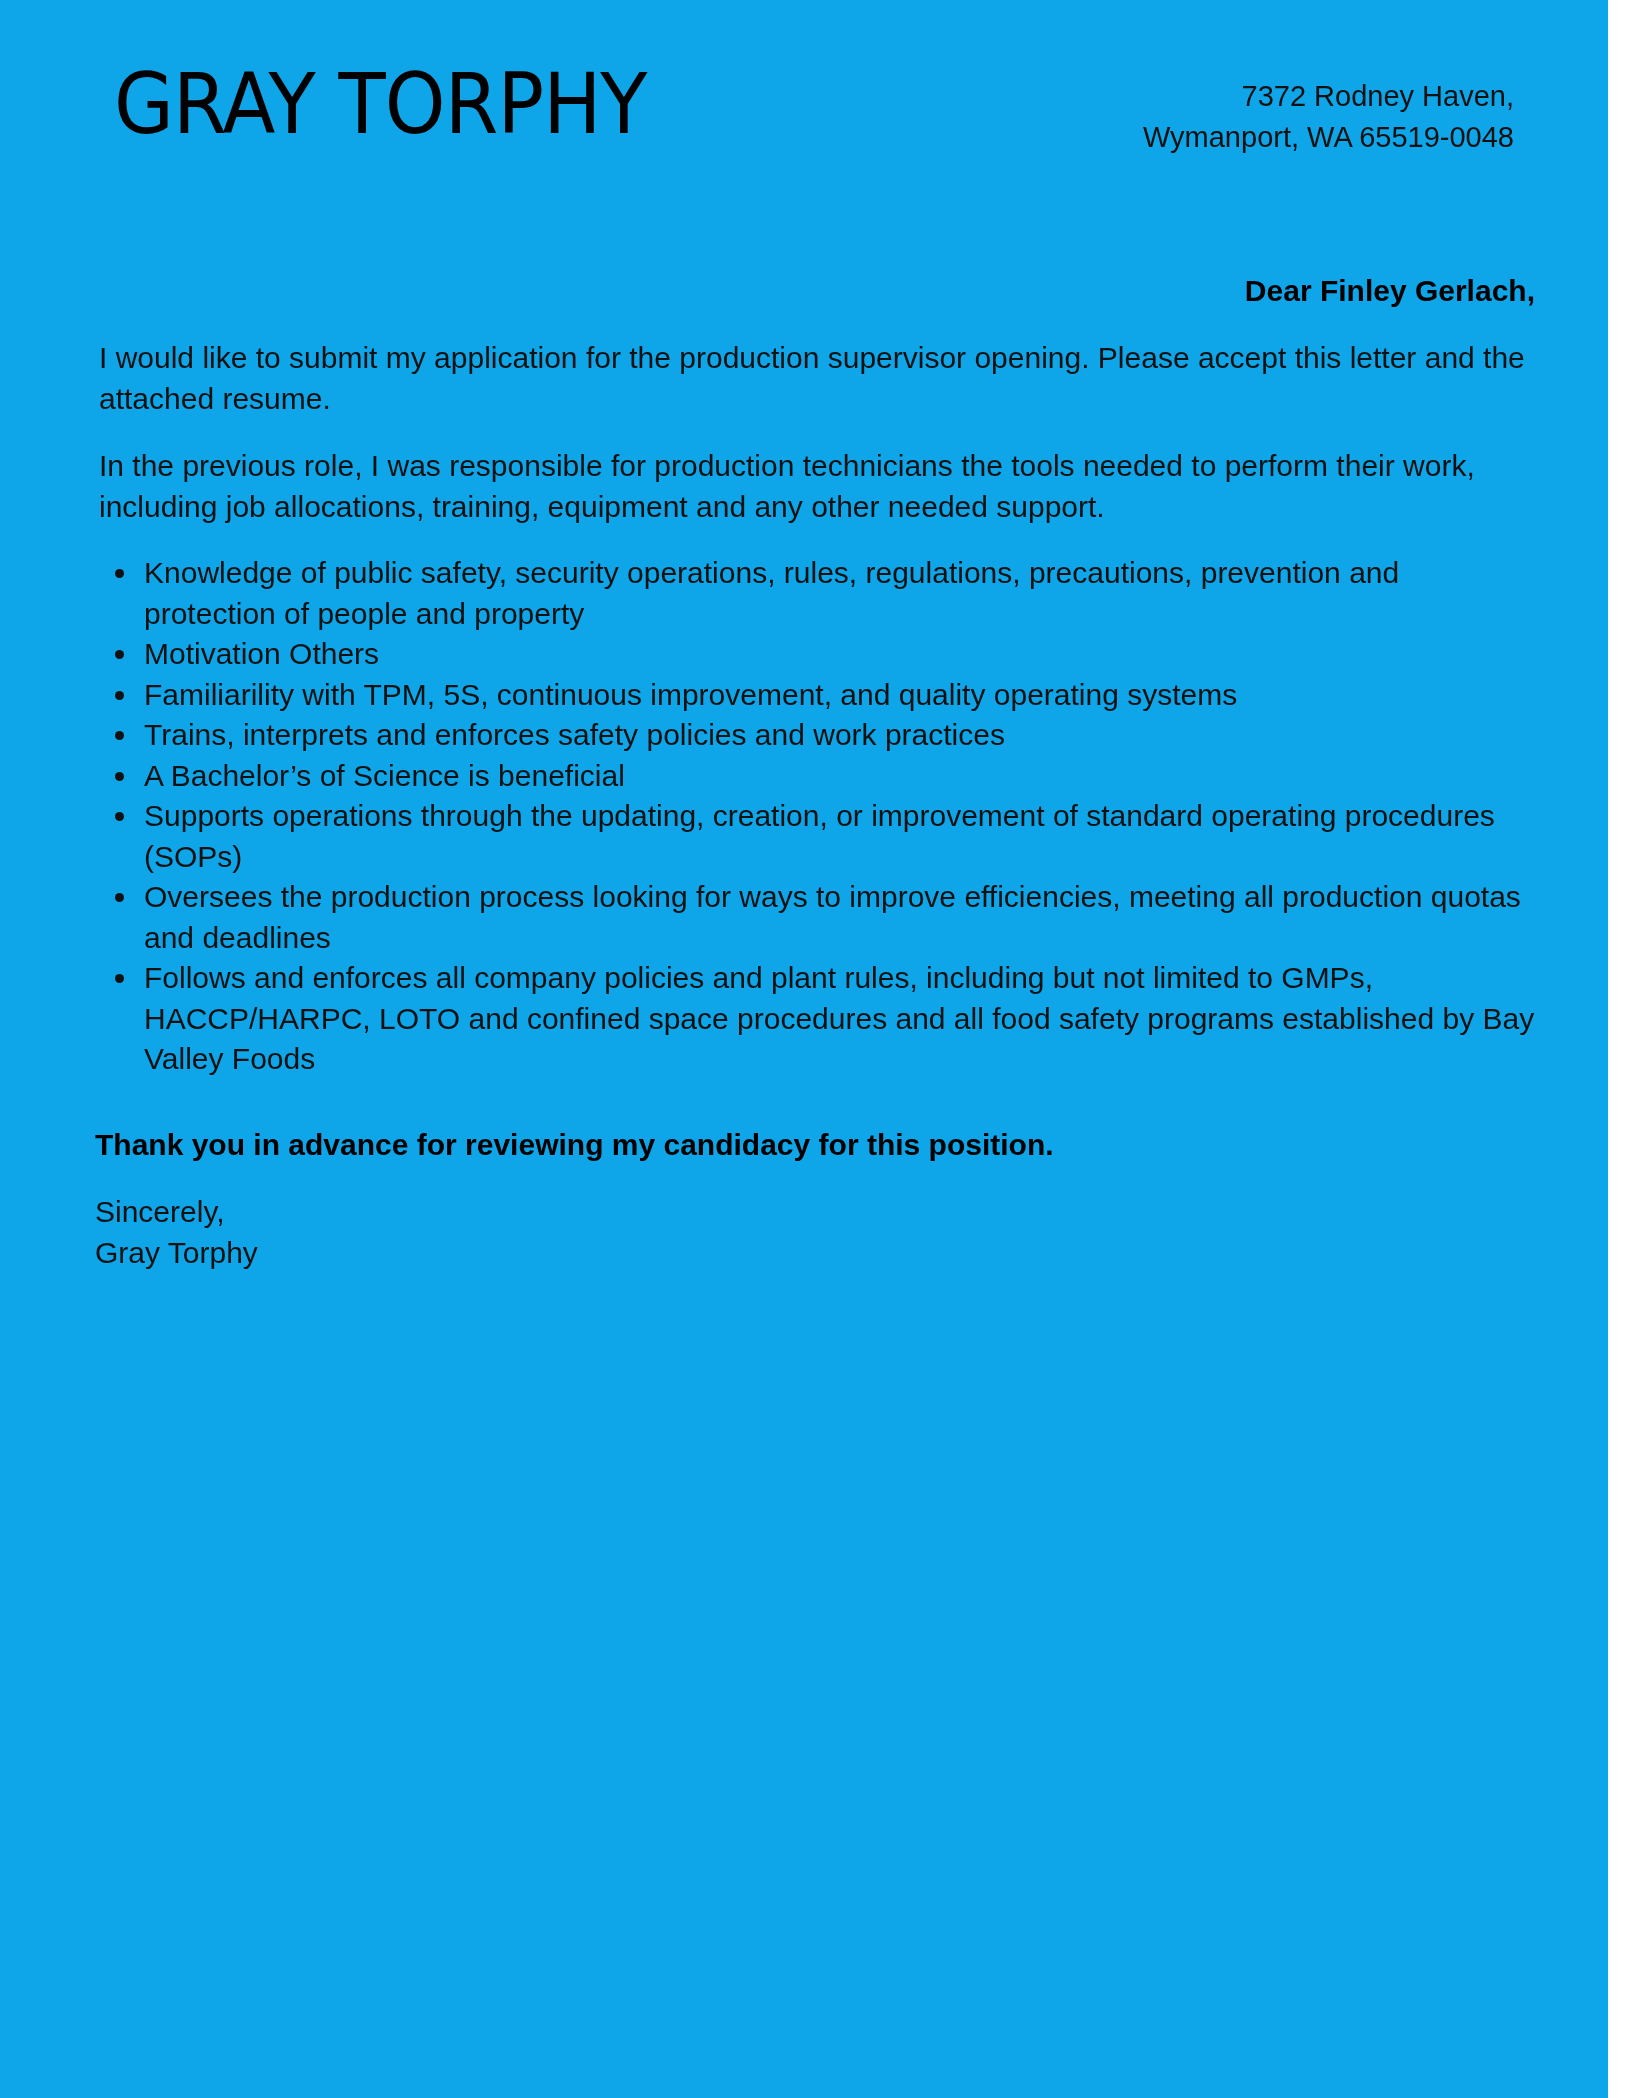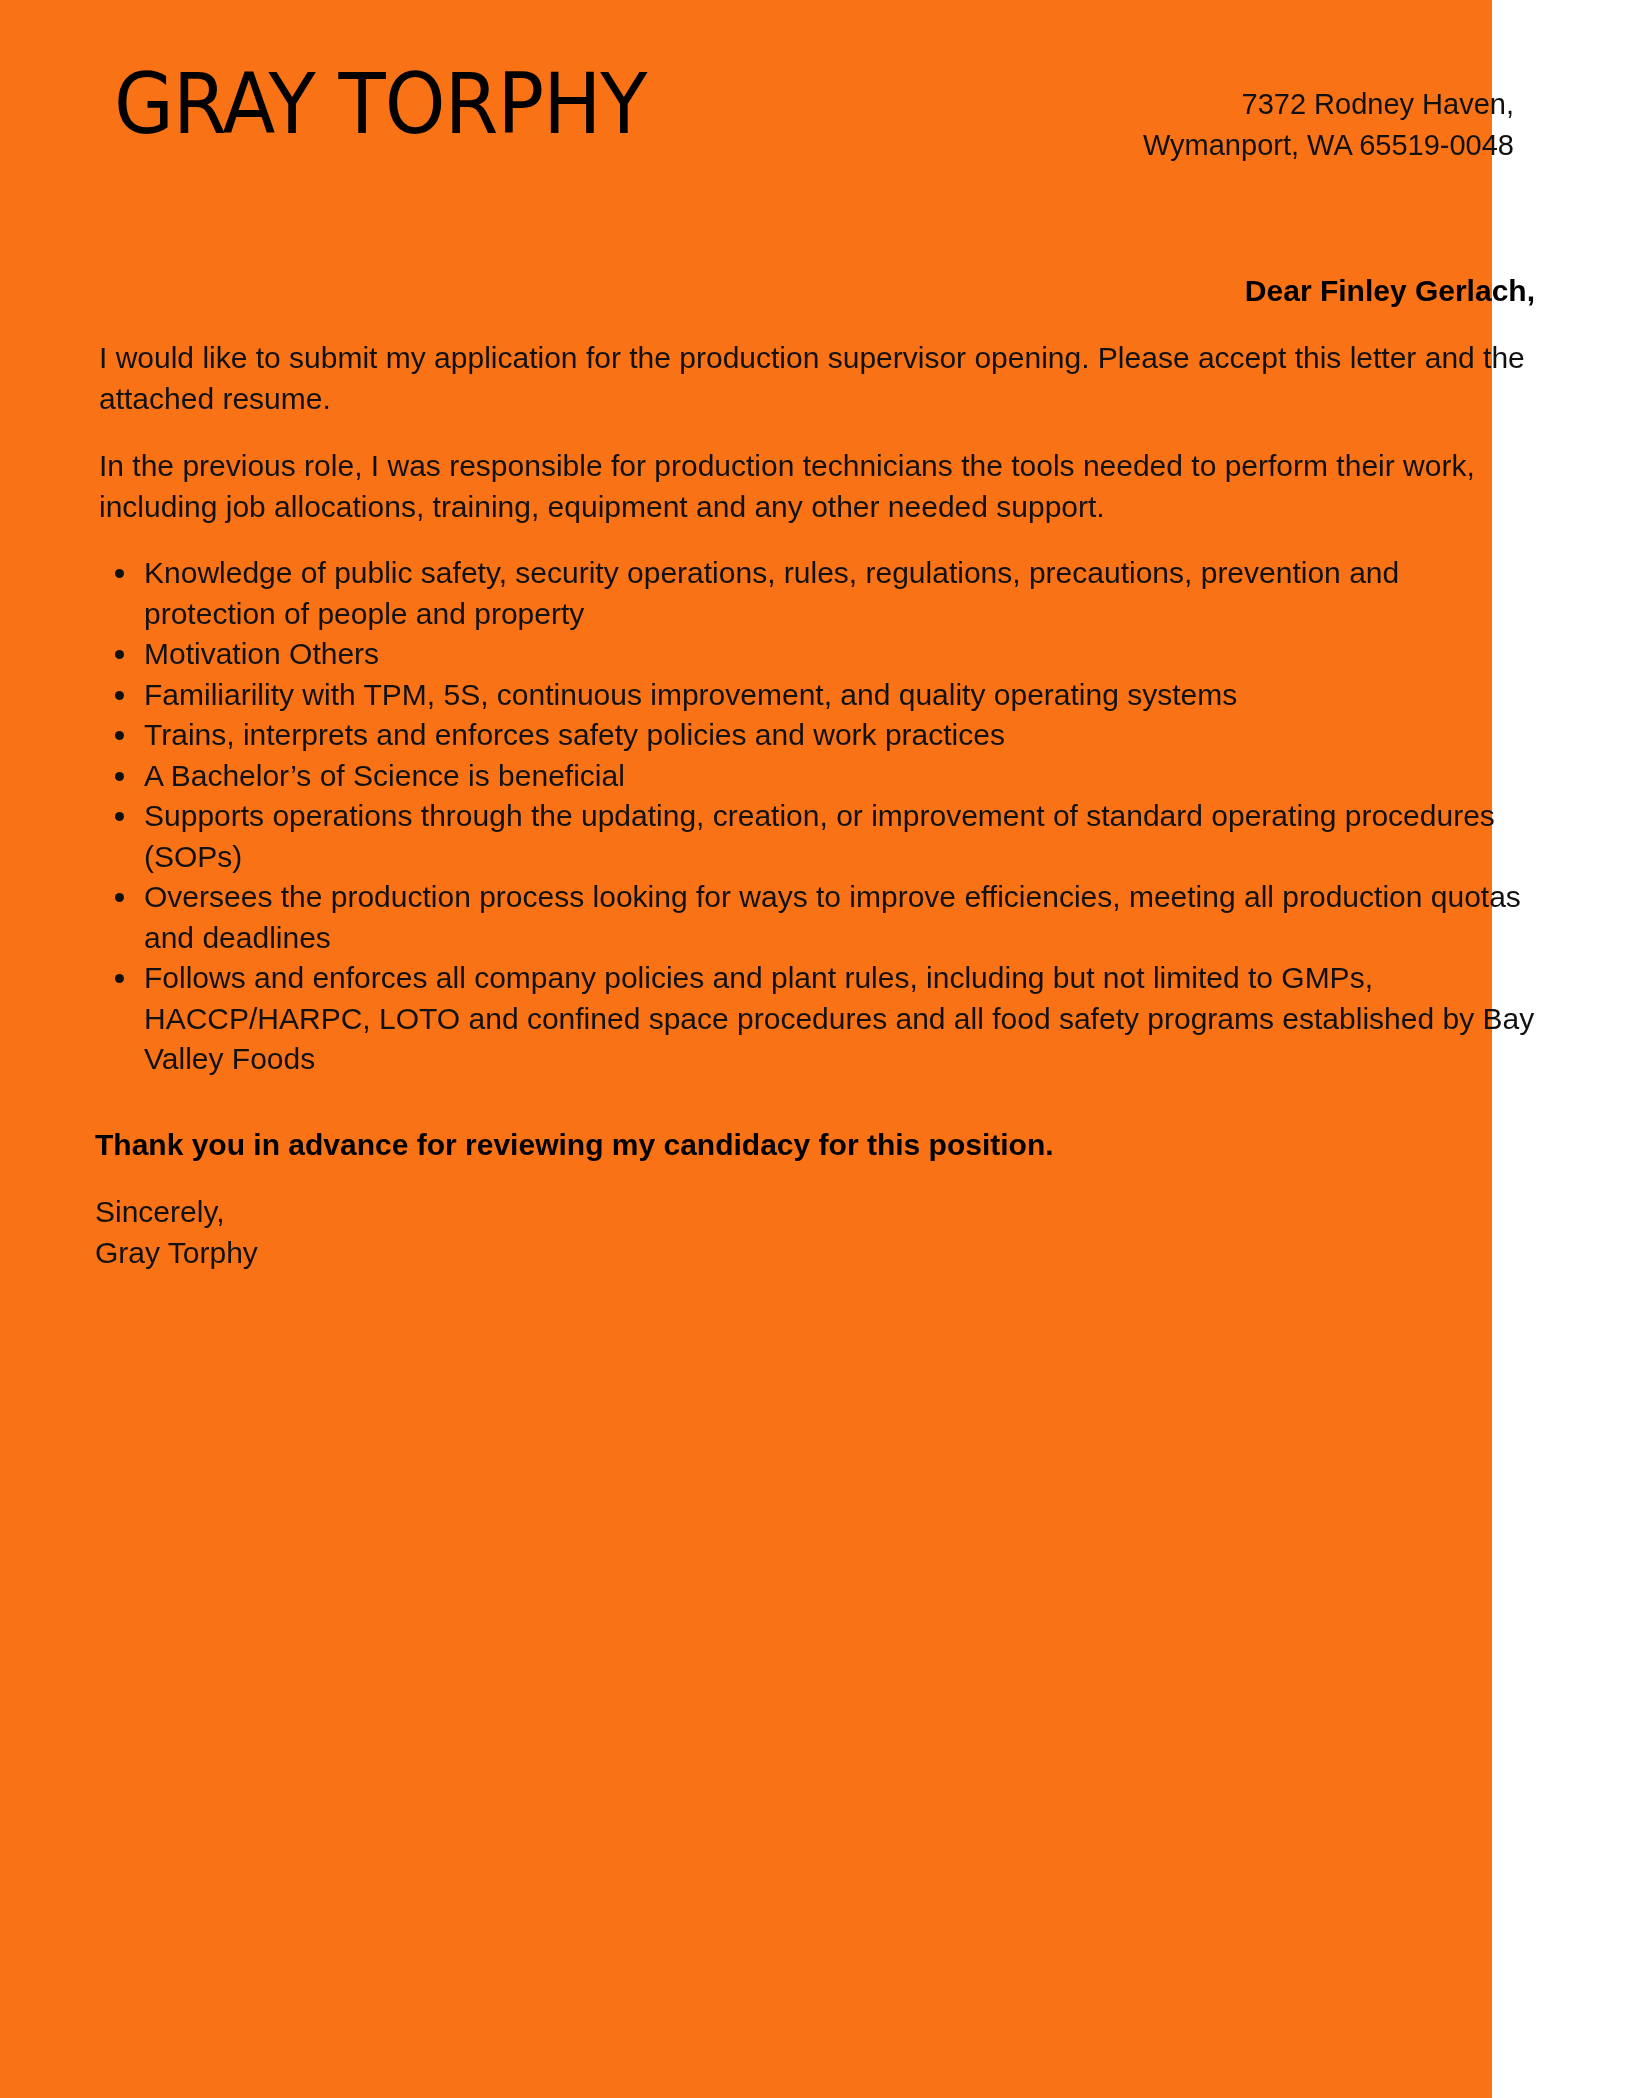--- a/index.html
+++ b/index.html
@@ -11,23 +11,23 @@
       width: 1632px;
       height: 2098px;
       position: relative;
       color: #111111;
       font-family: "Liberation Sans", "DejaVu Sans", sans-serif;
       overflow: hidden;
     }
     .page {
       position: absolute;
       left: 0; top: 0;
-      width: 1492px;
+      width: 1608px;
       height: 2098px;
-      background: #f97316;
+      background: #0ea5e9;
     }
     .header {
       position: absolute;
       left: 0; top: 0;
       width: 1632px;
       height: 200px;
     }
     .name {
       position: absolute;
       left: 114px;
@@ -38,21 +38,21 @@
       letter-spacing: -1px;
       line-height: 1;
       color: #000000;
       transform: scaleX(0.92);
       transform-origin: left top;
       white-space: nowrap;
     }
     .address {
       position: absolute;
       right: 118px;
-      top: 84px;
+      top: 76px;
       text-align: right;
       font-size: 29px;
       line-height: 41px;
       color: #111111;
       white-space: nowrap;
     }
     .body {
       position: absolute;
       left: 95px;
       top: 270px;

